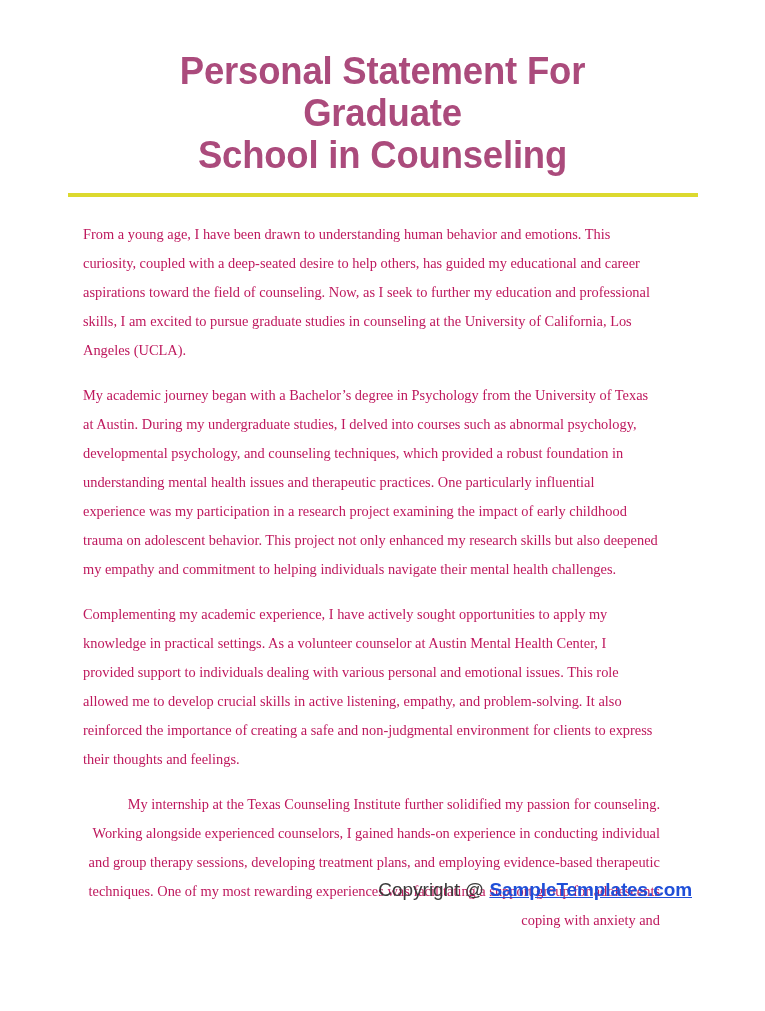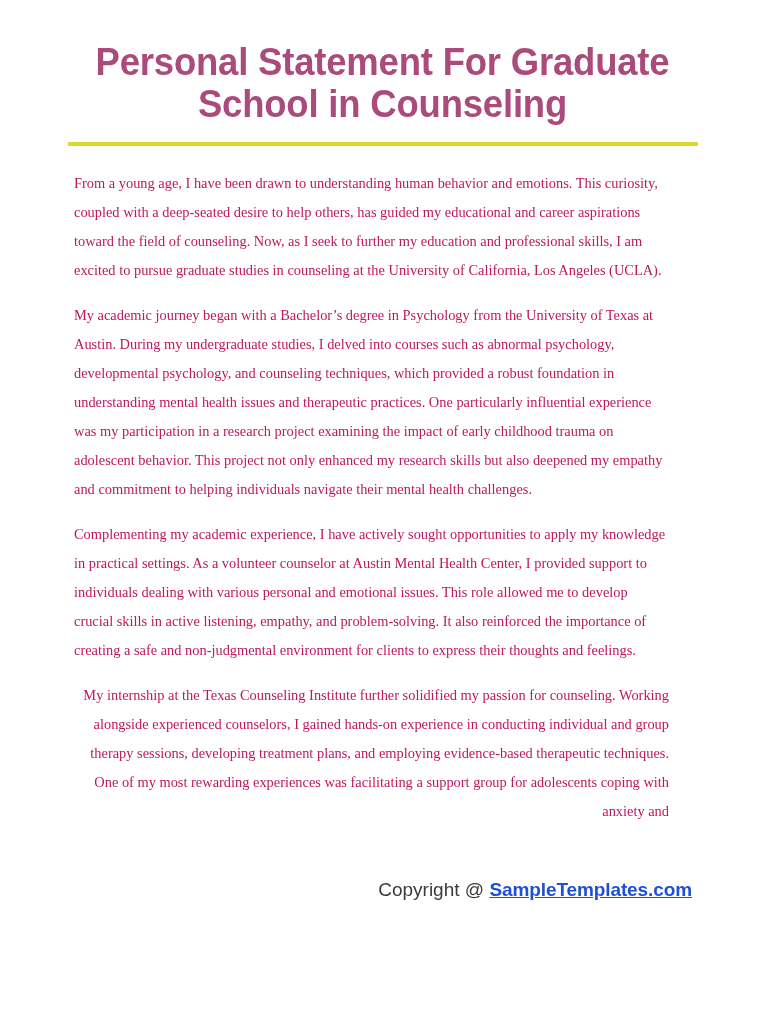--- a/index.html
+++ b/index.html
@@ -13,21 +13,21 @@
     font-family: "Liberation Sans", sans-serif;
     overflow: hidden;
     position: relative;
   }
 
   .page {
     position: relative;
     width: 765px;
     height: 929px;
     box-sizing: border-box;
-    padding: 7px;
+    padding: 16px;
     background: #ffffff;
   }
 
   .doc-title {
     margin: 0;
     padding: 34px 72px 0 72px;
     text-align: center;
     font-family: "Liberation Sans Narrow", "Liberation Sans", sans-serif;
     font-weight: bold;
     font-size: 38px;

